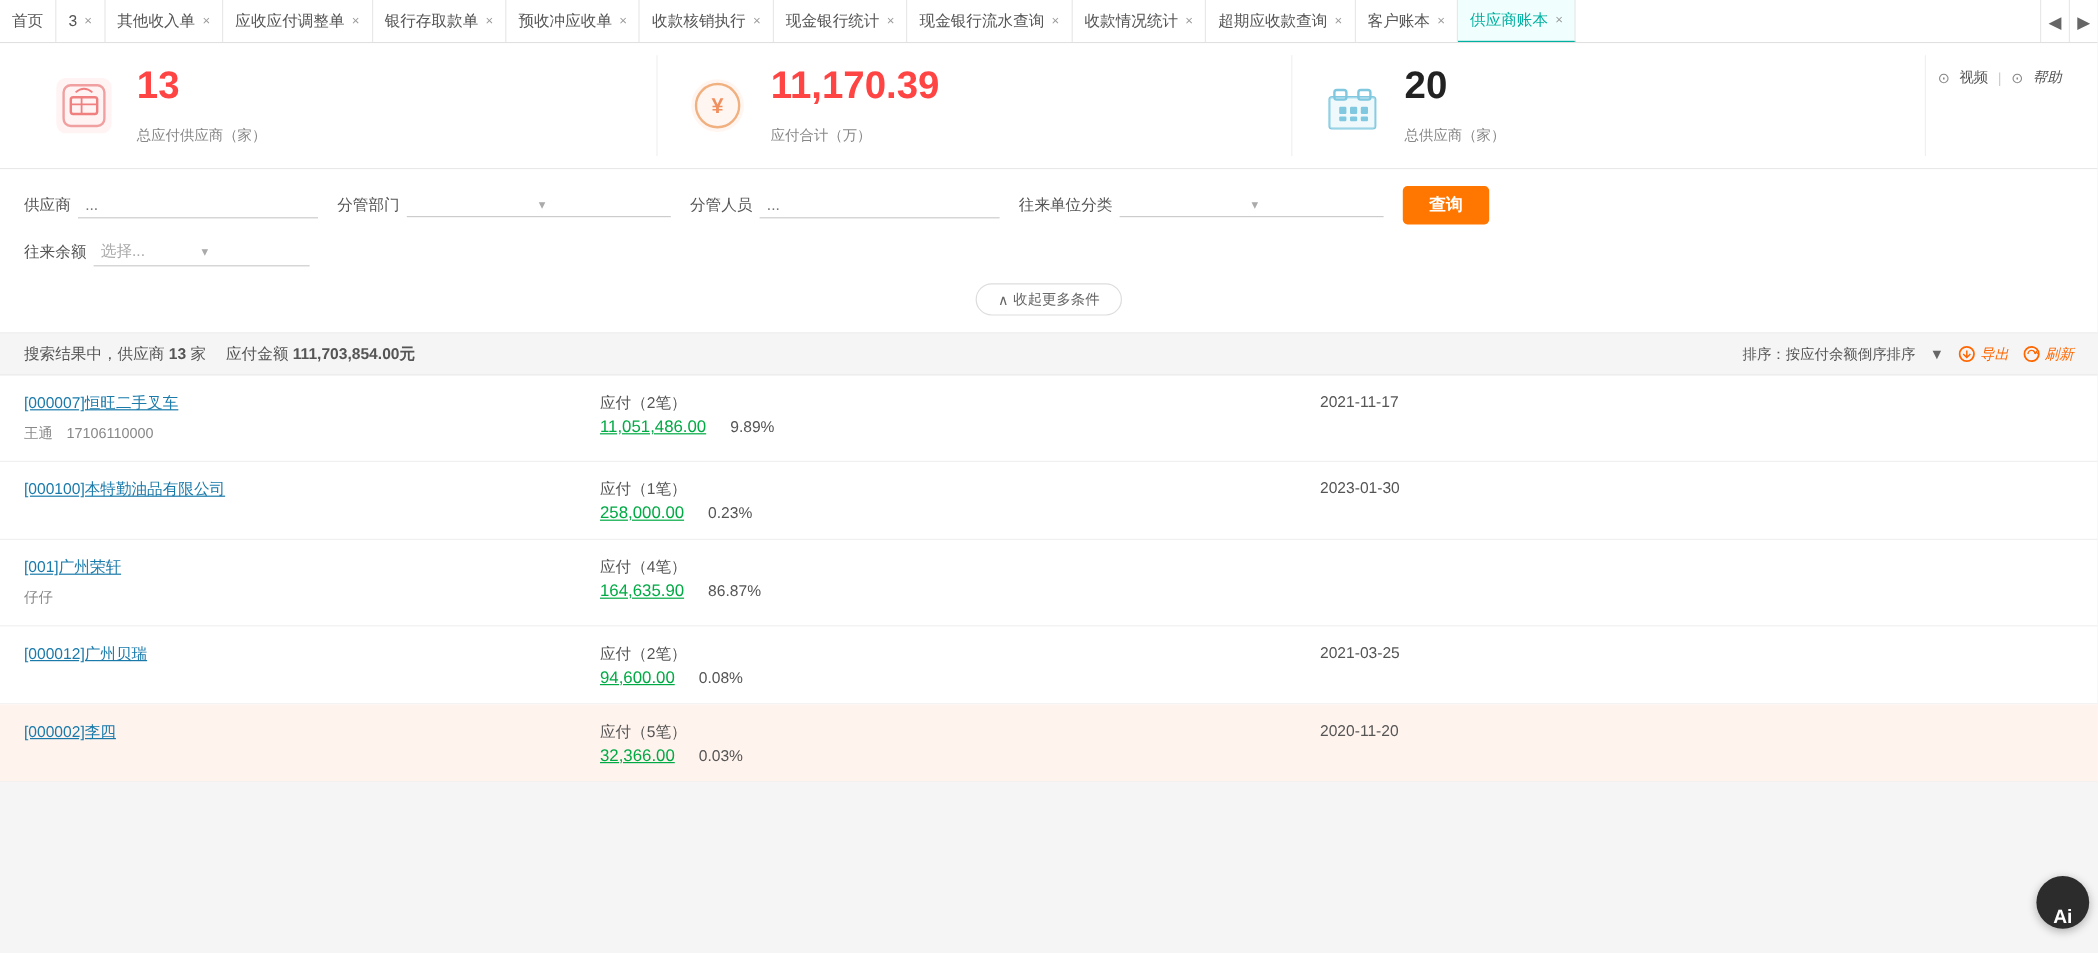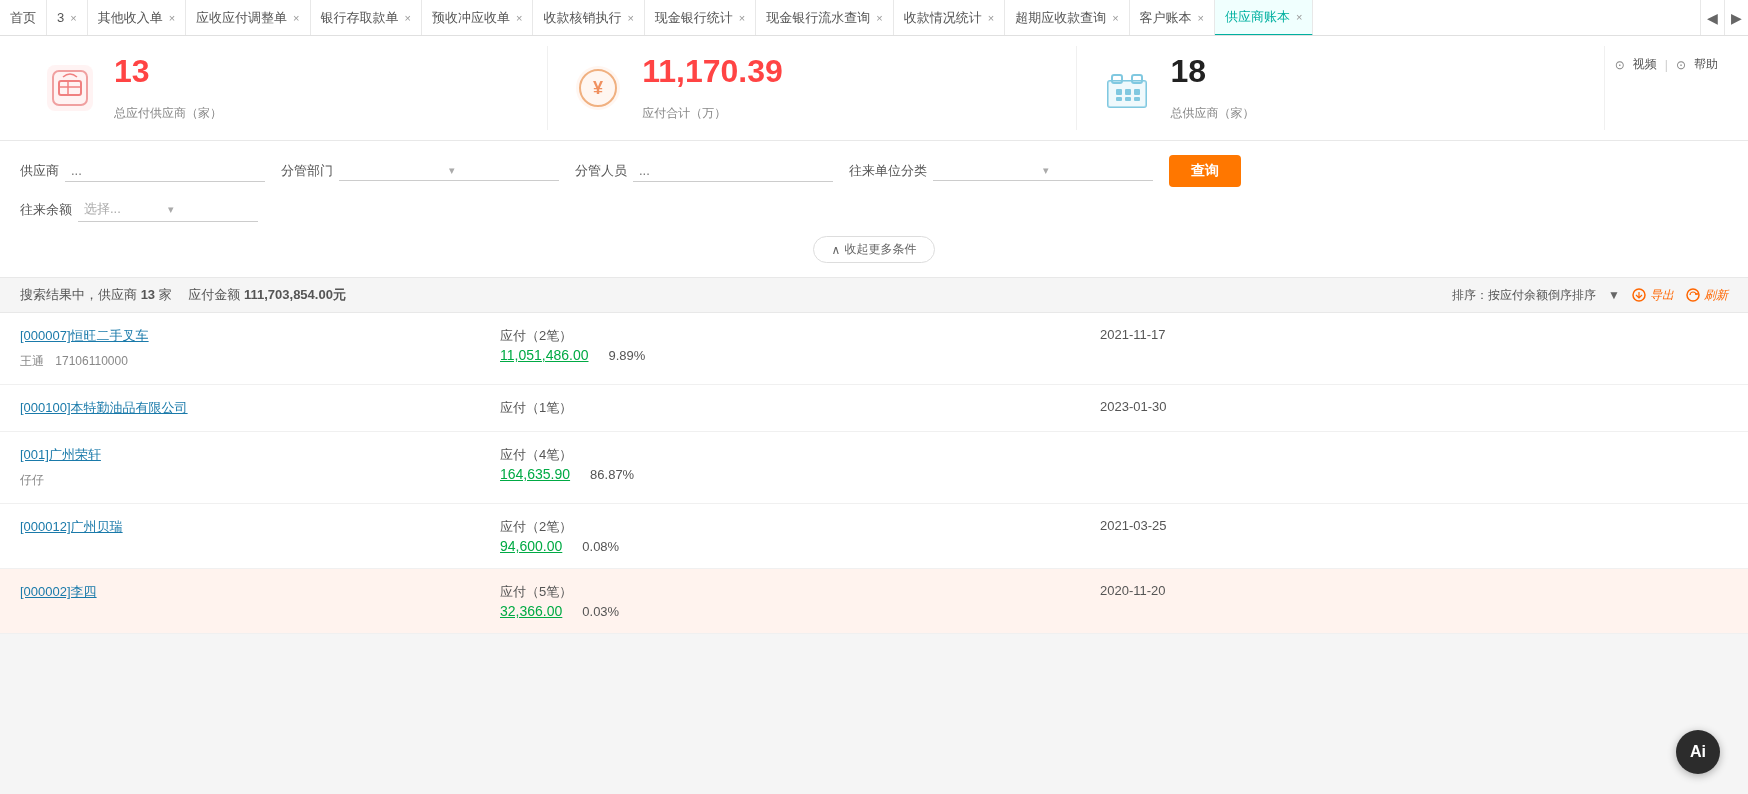--- a/index.html
+++ b/index.html
@@ -172,31 +172,31 @@
         <rect x="25" y="28" width="6" height="6" rx="1" fill="#80c8e0"></rect>
         <rect x="34" y="28" width="6" height="6" rx="1" fill="#80c8e0"></rect>
         <rect x="16" y="36" width="6" height="4" rx="1" fill="#80c8e0"></rect>
         <rect x="25" y="36" width="6" height="4" rx="1" fill="#80c8e0"></rect>
         <rect x="34" y="36" width="6" height="4" rx="1" fill="#80c8e0"></rect>
         <rect x="12" y="14" width="10" height="8" rx="2" fill="none" stroke="#80c8e0" stroke-width="2"></rect>
         <rect x="32" y="14" width="10" height="8" rx="2" fill="none" stroke="#80c8e0" stroke-width="2"></rect>
       </svg>
     </div>
     <div class="stat-info">
-      <span class="stat-number-dark">18</span>
+      <span class="stat-number-dark">20</span>
       <span class="stat-label">总供应商（家）</span>
     </div>
   </div>
 
   <div class="top-right-links">
     <span style="color:#888; font-size:12px;">⊙</span>
     <span style="cursor:pointer;">视频</span>
     <span style="color:#ccc;">|</span>
     <span style="color:#888; font-size:12px;">⊙</span>
-    <span style="cursor:pointer;">帮助</span>
+    <span style="cursor:pointer;font-style:italic;">帮助</span>
   </div>
 </div>
 
 <div class="filter-area">
   <div class="filter-row">
 
     <div class="filter-item">
       <span class="filter-label">供应商</span>
       <input class="filter-input-dots" type="text" placeholder="..." value="" style="width: 200px;">
     </div>
@@ -298,20 +298,24 @@
     </div>
   </div>
 
   <div class="table-row">
     <div class="col-supplier">
       <div class="supplier-name">[000100]本特勤油品有限公司</div>
     </div>
     <div class="col-transaction">
       <div class="transaction-info">
         <span class="transaction-label">应付（1笔）</span>
+        <div class="transaction-row">
+          <span class="transaction-amount">258,000.00</span>
+          <span class="transaction-percent">0.23%</span>
+        </div>
       </div>
     </div>
     <div class="col-lastpay">
       <span class="last-pay-date">2023-01-30</span>
     </div>
   </div>
 
   <div class="table-row">
     <div class="col-supplier">
       <div class="supplier-name">[001]广州荣轩</div>
@@ -363,15 +367,15 @@
           <span class="transaction-percent">0.03%</span>
         </div>
       </div>
     </div>
     <div class="col-lastpay">
       <span class="last-pay-date">2020-11-20</span>
     </div>
   </div>
 </div>
 
-<div style="position:fixed; bottom:20px; right:28px; background:#2c2c2c; color:#fff; border-radius:50%; width:44px; height:44px; display:flex; align-items:center; justify-content:center; font-size:16px; font-weight:bold; cursor:pointer; box-shadow: 0 2px 8px rgba(0,0,0,0.3);">
+<div style="position:fixed; bottom:20px; right:7px; background:#2c2c2c; color:#fff; border-radius:50%; width:44px; height:44px; display:flex; align-items:flex-end; justify-content:center; font-size:16px; font-weight:bold; cursor:pointer; box-shadow: 0 2px 8px rgba(0,0,0,0.3);">
   <span>Ai</span>
 </div>
 
 </body></html>

